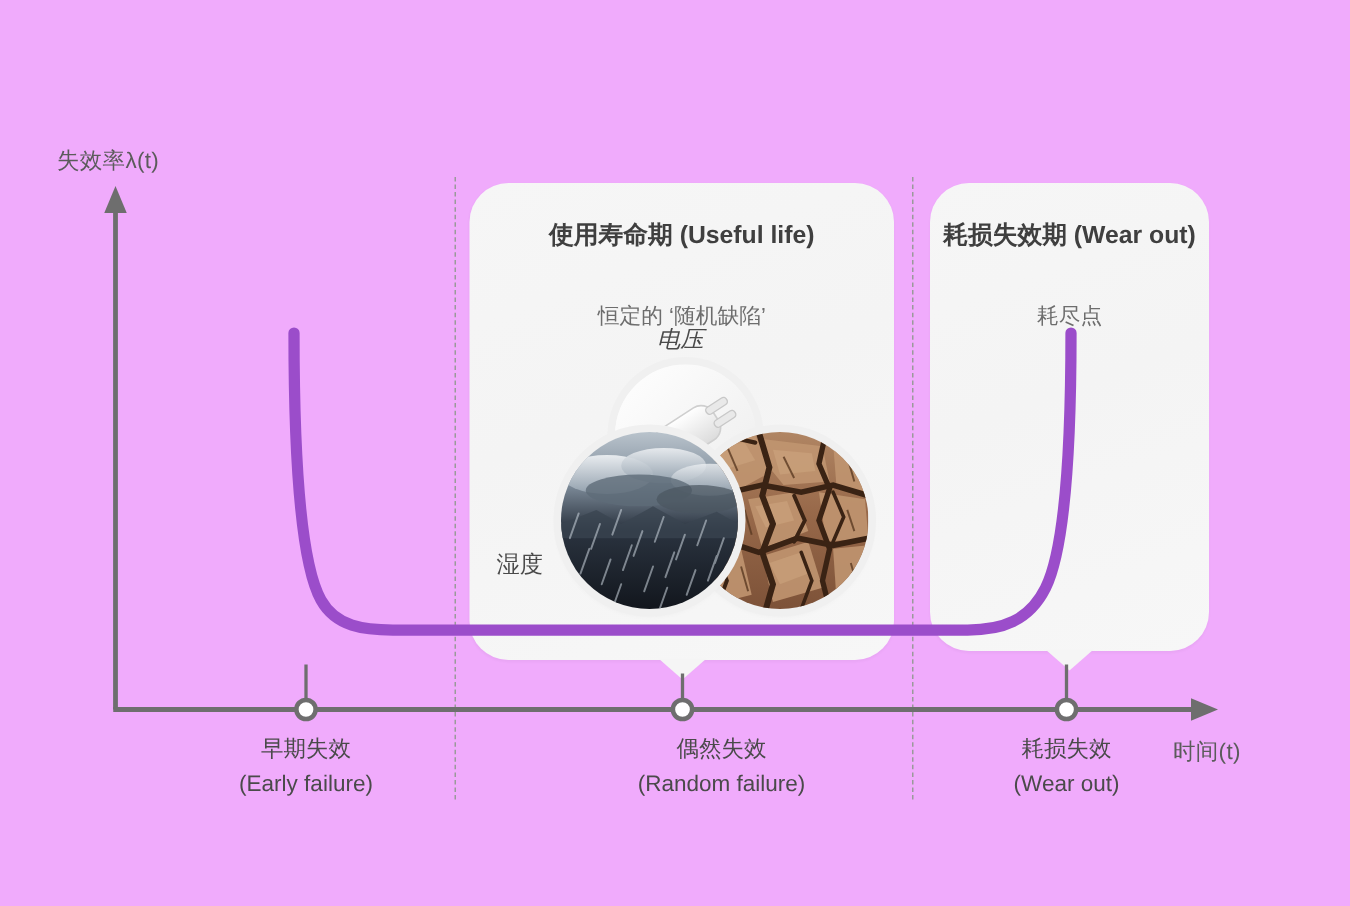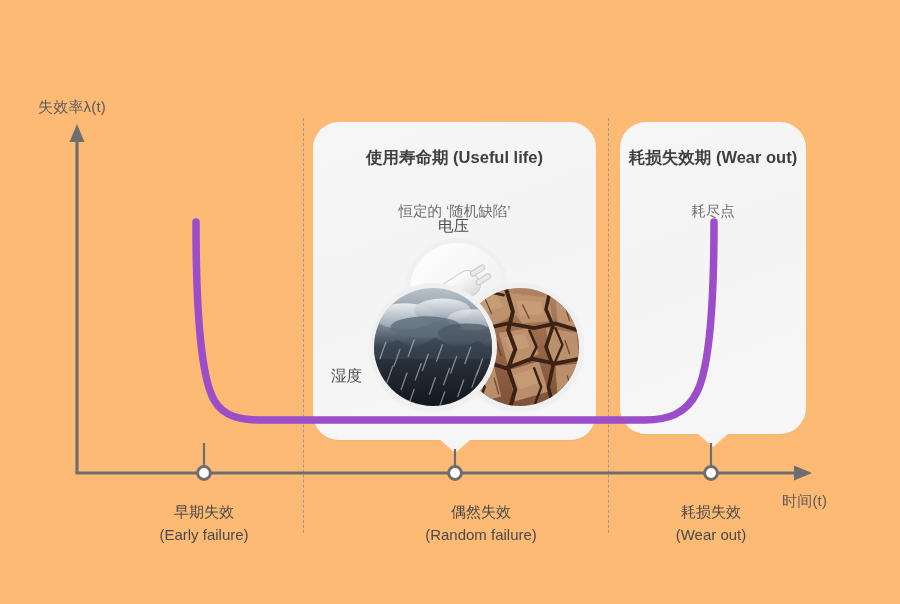--- a/index.html
+++ b/index.html
@@ -8,21 +8,21 @@
     background: #ffffff;
   }
   body {
     font-family: "Liberation Sans", "DejaVu Sans", sans-serif;
     -webkit-font-smoothing: antialiased;
   }
   #stage {
     position: relative;
     width: 900px;
     height: 604px;
-    background: #fdba74;
+    background: #f0abfc;
     overflow: hidden;
   }
 
   
   .axis-label {
     position: absolute;
     color: #5b5b5b;
     font-size: 15px;
     white-space: nowrap;
     letter-spacing: .2px;
@@ -97,21 +97,20 @@
 
   
   .tick-label {
     position: absolute;
     text-align: center;
     color: #4a4a4a;
     font-size: 15px;
     line-height: 23px;
     white-space: nowrap;
     transform: translateX(-50%);
-    margin-top: 12px;
   }
   .tick-label .cn { display: block; }
   .tick-label .en { display: block; }
   #tick-label-early  { left: 204px; top: 488px; }
   #tick-label-random { left: 481px; top: 488px; }
   #tick-label-wear   { left: 711px; top: 488px; }
 
   
   .bubble {
     position: absolute;
@@ -131,21 +130,21 @@
   #bubble-temperature {
     left: 461px; top: 288px; width: 118px; height: 118px;
     z-index: 3;
   }
   .bubble-caption {
     position: absolute;
     color: #4a4a4a;
     font-size: 15.5px;
     white-space: nowrap;
   }
-  #caption-voltage     { left: 435px; top: 216px; }
+  #caption-voltage     { left: 435px; top: 216px; font-style: italic; }
   #caption-humidity    { left: 331px; top: 366px; }
   #caption-temperature { left: 542px; top: 366px; }
 
   .svgfull { display: block; width: 100%; height: 100%; }
   #curve-layer {
     position: absolute;
     left: 0; top: 0;
     width: 900px; height: 604px;
     pointer-events: none;
     z-index: 5;

